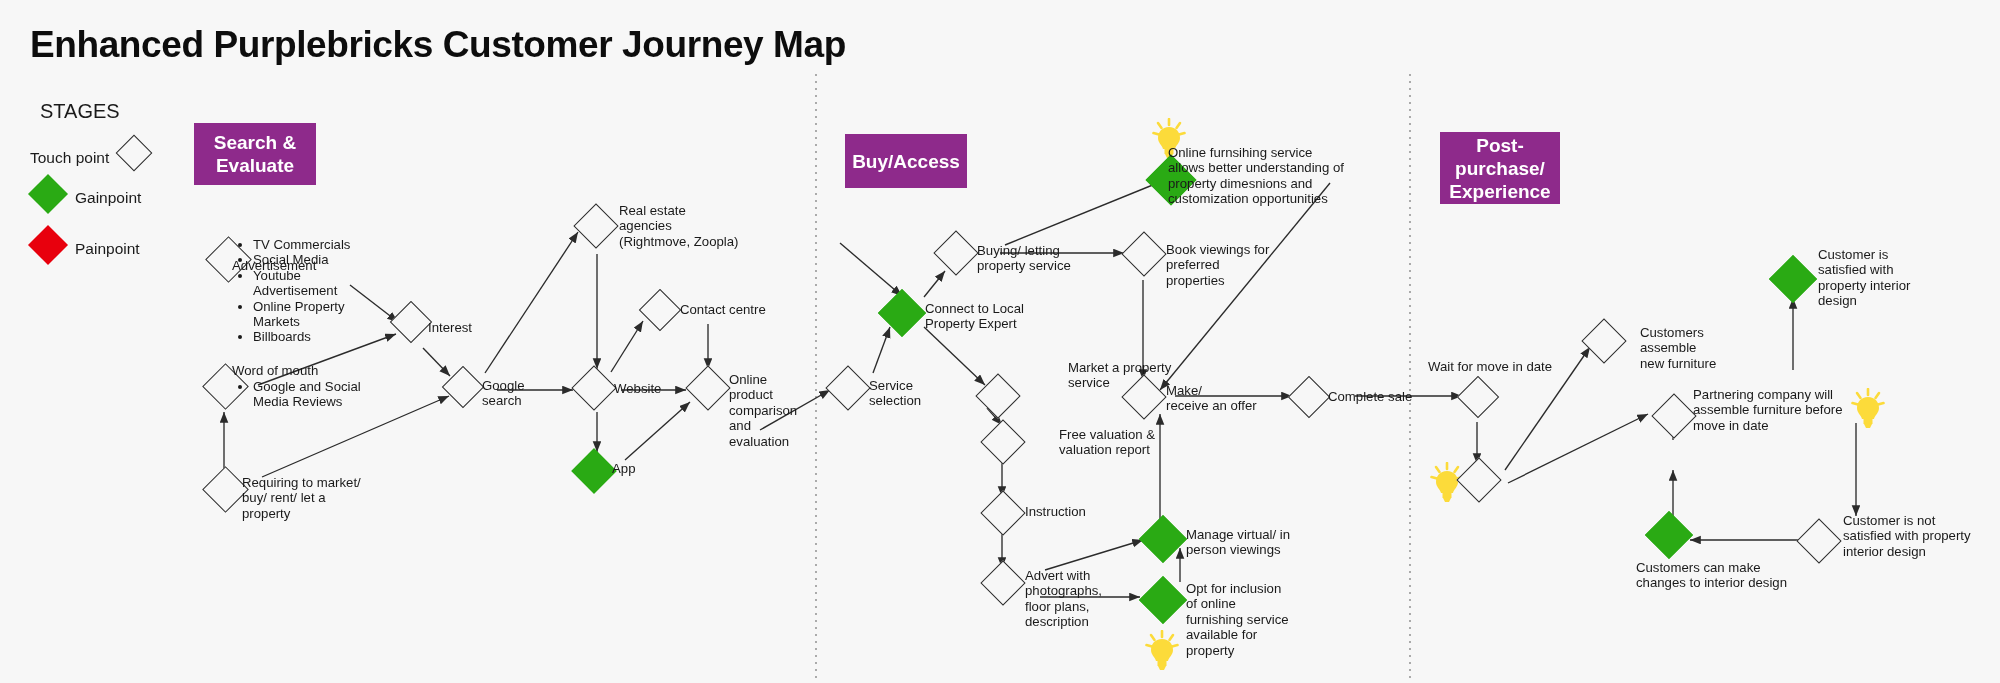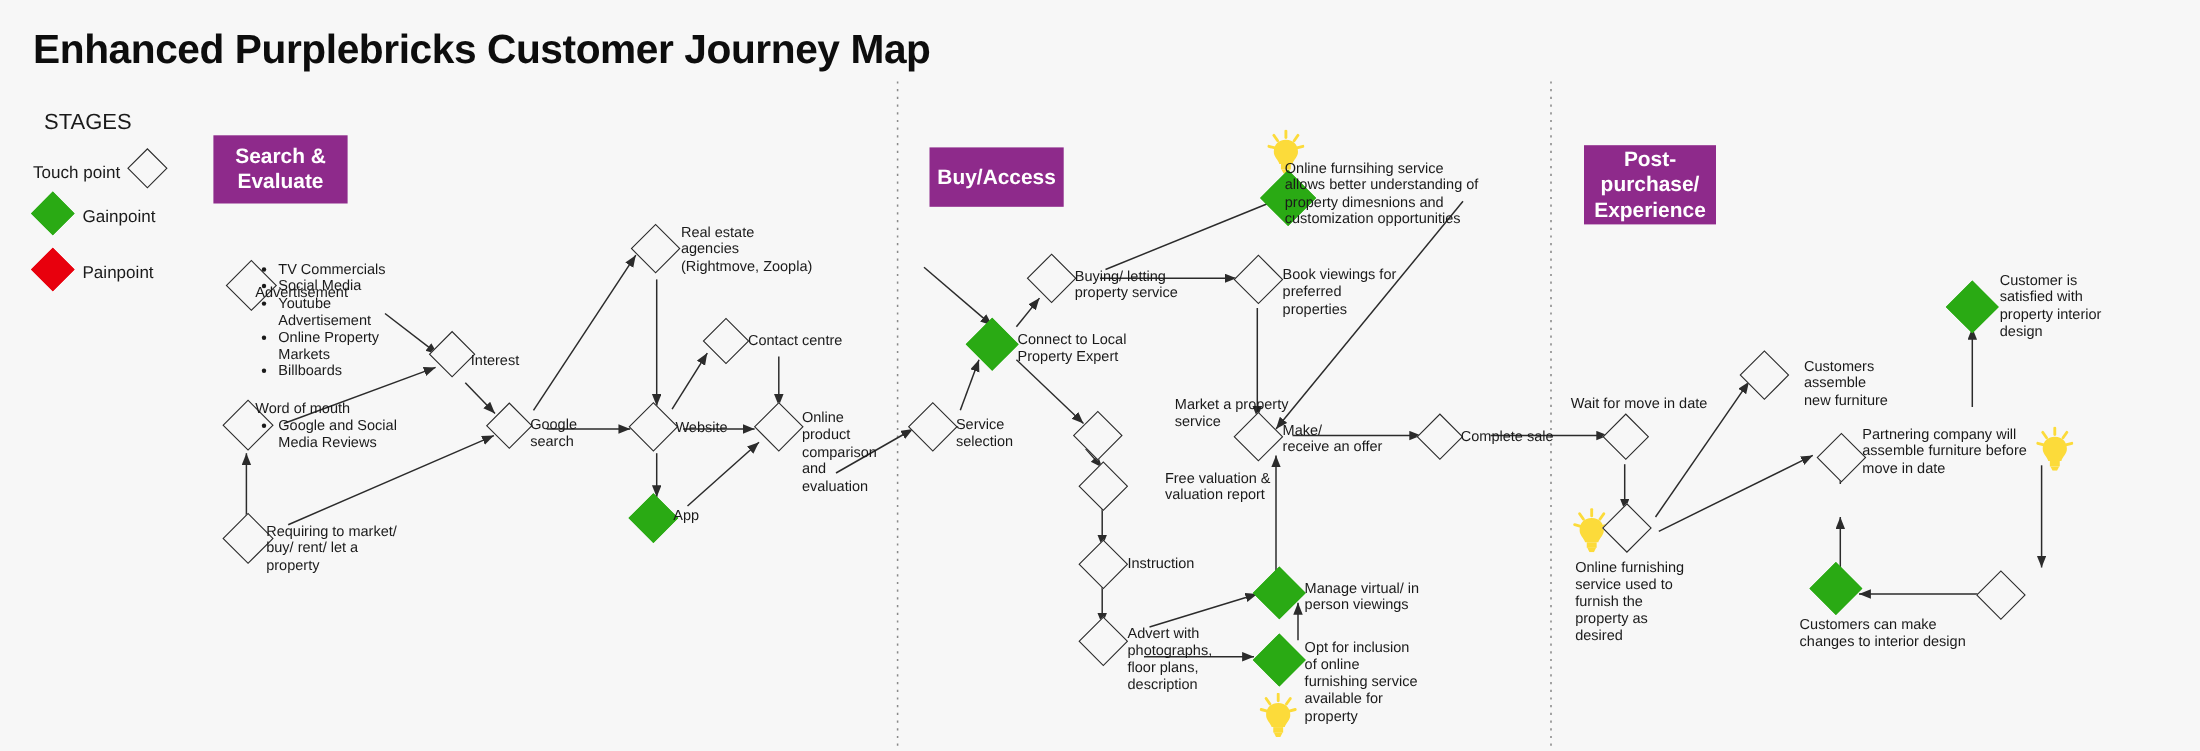--- a/index.html
+++ b/index.html
@@ -377,25 +377,20 @@
         <line x1="32.5" y1="15" x2="27" y2="16.5"></line>
       </g>
       <path d="M17 9 C 24 9 28 14 28 20 C 28 25 24 27 23 31 L 11 31 C 10 27 6 25 6 20 C 6 14 10 9 17 9 Z" fill="#fcdb3a"></path>
       <rect x="12.5" y="31" width="9" height="5" fill="#fcdb3a"></rect>
       <path d="M13 36 L 21 36 L 19 40 L 15 40 Z" fill="#fcdb3a"></path>
     </svg>
   </div>
   <div class="node" style="left:1463px;top:464px;">
     <div class="dia" style="left:0;top:0;width:30px;height:30px;"></div>
   </div>
-  <div class="lbl" style="left:1432px;top:508px;width:110px;">Online furnishing
-service used to
-furnish the
-property as
-desired</div>
 
   <div class="node" style="left:1588px;top:325px;">
     <div class="dia" style="left:0;top:0;width:30px;height:30px;"></div>
   </div>
   <div class="lbl" style="left:1630px;top:325px;width:120px;margin-left:10px;">Customers
 assemble
 new furniture</div>
 
   <div class="node" style="left:1658px;top:400px;">
     <div class="dia" style="left:0;top:0;width:30px;height:30px;"></div>
@@ -422,20 +417,23 @@
     <div class="dia fill-green" style="left:0;top:0;width:32px;height:32px;"></div>
   </div>
   <div class="lbl" style="left:1818px;top:247px;width:120px;">Customer is
 satisfied with
 property interior
 design</div>
 
   <div class="node" style="left:1803px;top:525px;">
     <div class="dia" style="left:0;top:0;width:30px;height:30px;"></div>
   </div>
+  <div class="lbl" style="left:1843px;top:513px;width:150px;">Customer is not
+satisfied with property
+interior design</div>
 
   <div class="node" style="left:1652px;top:518px;">
     <div class="dia fill-green" style="left:0;top:0;width:32px;height:32px;"></div>
   </div>
   <div class="lbl" style="left:1636px;top:560px;width:180px;">Customers can make
 changes to interior design</div>
 
 </div>
 
 </body></html>

